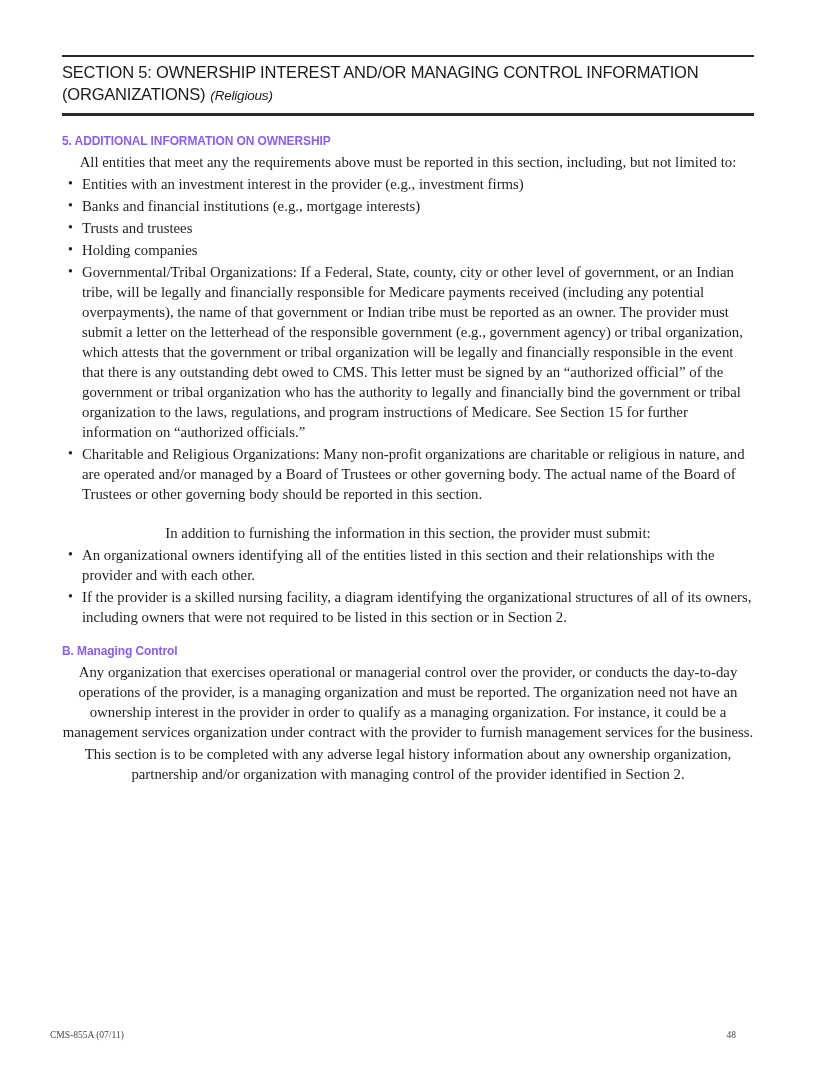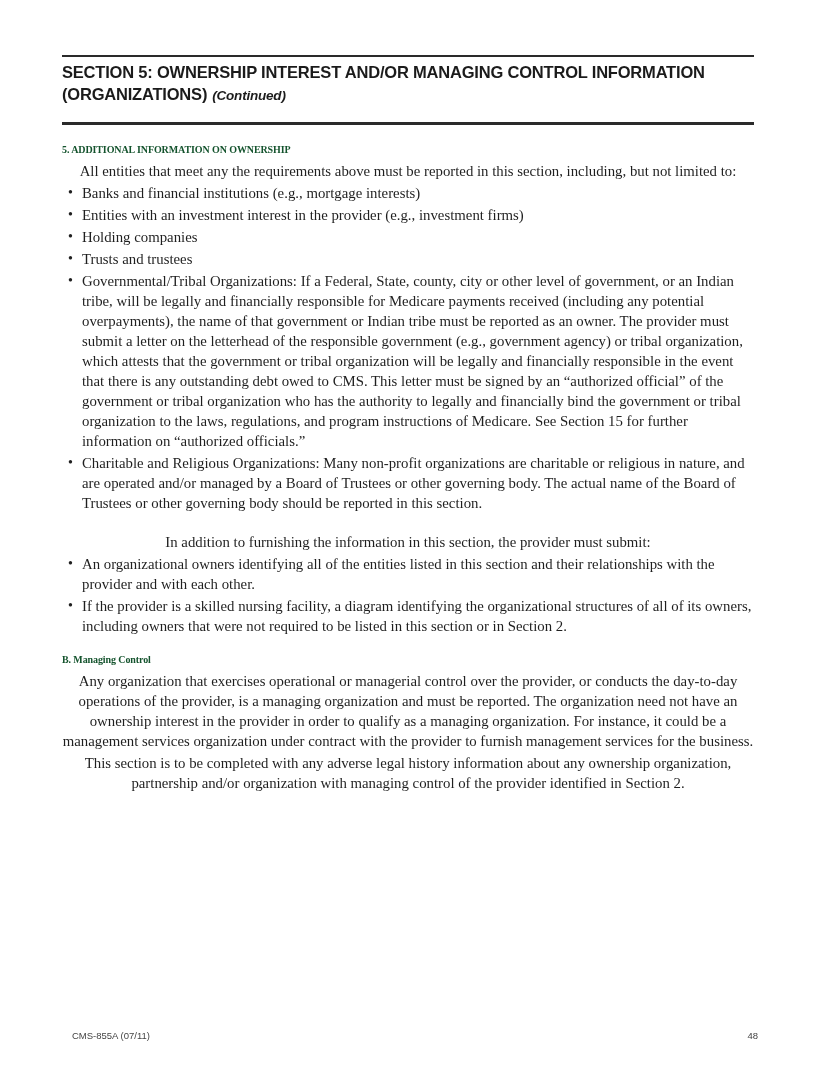--- a/index.html
+++ b/index.html
@@ -23,40 +23,40 @@
   }
   .rule {
     background: #2a2a2a;
     height: 2px;
     width: 100%;
   }
   .rule.thick {
     height: 2.5px;
   }
   .doc-title {
-    padding: 4px 0 15px 0;
+    padding: 4px 0 6px 0;
     font-family: "Liberation Sans", "DejaVu Sans", sans-serif;
-    font-weight: bold;
+    font-weight: normal;
     font-size: 16.5px;
     line-height: 22px;
     color: #1b1b1b;
     letter-spacing: -0.2px;
   }
   .doc-title .continued {
     font-style: italic;
     font-size: 13.5px;
     margin-left: 5px;
   }
   .sec-heading {
     margin: 15px 0 0 0;
-    font-family: Liberation Serif, serif;
+    font-family: Liberation Sans, sans-serif;
     font-weight: bold;
-    font-size: 10px;
+    font-size: 12px;
     line-height: 18px;
-    color: #14532d;
+    color: #8b5cf6;
     letter-spacing: -0.1px;
   }
   p.body-text {
     margin: 2px 0 0 0;
     font-size: 14.8px;
     line-height: 20px;
     text-align: center;
   }
   ul.bullet-list {
     list-style: none;
@@ -75,53 +75,53 @@
     position: absolute;
     left: 6px;
     top: 0;
     font-size: 14px;
   }
   p.submit-intro {
     margin-top: 19px;
   }
   .footer {
     position: absolute;
-    left: 72px;
+    left: 50px;
     top: 1030px;
     width: 686px;
     display: flex;
     justify-content: space-between;
-    font-family: Liberation Sans, sans-serif;
+    font-family: Liberation Serif, serif;
     font-size: 9.5px;
     color: #444444;
   }
 </style>
 </head>
 <body>
 
 <div class="content">
 
   <div class="rule"></div>
 
   <div class="doc-title">
     <div>SECTION 5: OWNERSHIP INTEREST AND/OR MANAGING CONTROL INFORMATION</div>
-    <div><span>(ORGANIZATIONS)</span><span class="continued">(Continued)</span></div>
+    <div><span>(ORGANIZATIONS)</span><span class="continued">(Religious)</span></div>
   </div>
 
   <div class="rule thick"></div>
 
   <h2 class="sec-heading" style="margin-top:16px;">5. ADDITIONAL INFORMATION ON OWNERSHIP</h2>
 
   <p class="body-text">All entities that meet any the requirements above must be reported in this section, including, but not limited to:</p>
 
   <ul class="bullet-list">
+    <li>Entities with an investment interest in the provider (e.g., investment firms)</li>
     <li>Banks and financial institutions (e.g., mortgage interests)</li>
-    <li>Entities with an investment interest in the provider (e.g., investment firms)</li>
+    <li>Trusts and trustees</li>
     <li>Holding companies</li>
-    <li>Trusts and trustees</li>
     <li>Governmental/Tribal Organizations: If a Federal, State, county, city or other level of government, or an Indian tribe, will be legally and financially responsible for Medicare payments received (including any potential overpayments), the name of that government or Indian tribe must be reported as an owner. The provider must submit a letter on the letterhead of the responsible government (e.g., government agency) or tribal organization, which attests that the government or tribal organization will be legally and financially responsible in the event that there is any outstanding debt owed to CMS. This letter must be signed by an “authorized official” of the government or tribal organization who has the authority to legally and financially bind the government or tribal organization to the laws, regulations, and program instructions of Medicare. See Section 15 for further information on “authorized officials.”</li>
     <li>Charitable and Religious Organizations: Many non-profit organizations are charitable or religious in nature, and are operated and/or managed by a Board of Trustees or other governing body. The actual name of the Board of Trustees or other governing body should be reported in this section.</li>
   </ul>
 
   <p class="body-text submit-intro">In addition to furnishing the information in this section, the provider must submit:</p>
 
   <ul class="bullet-list">
     <li>An organizational owners identifying all of the entities listed in this section and their relationships with the provider and with each other.</li>
     <li>If the provider is a skilled nursing facility, a diagram identifying the organizational structures of all of its owners, including owners that were not required to be listed in this section or in Section 2.</li>
   </ul>

